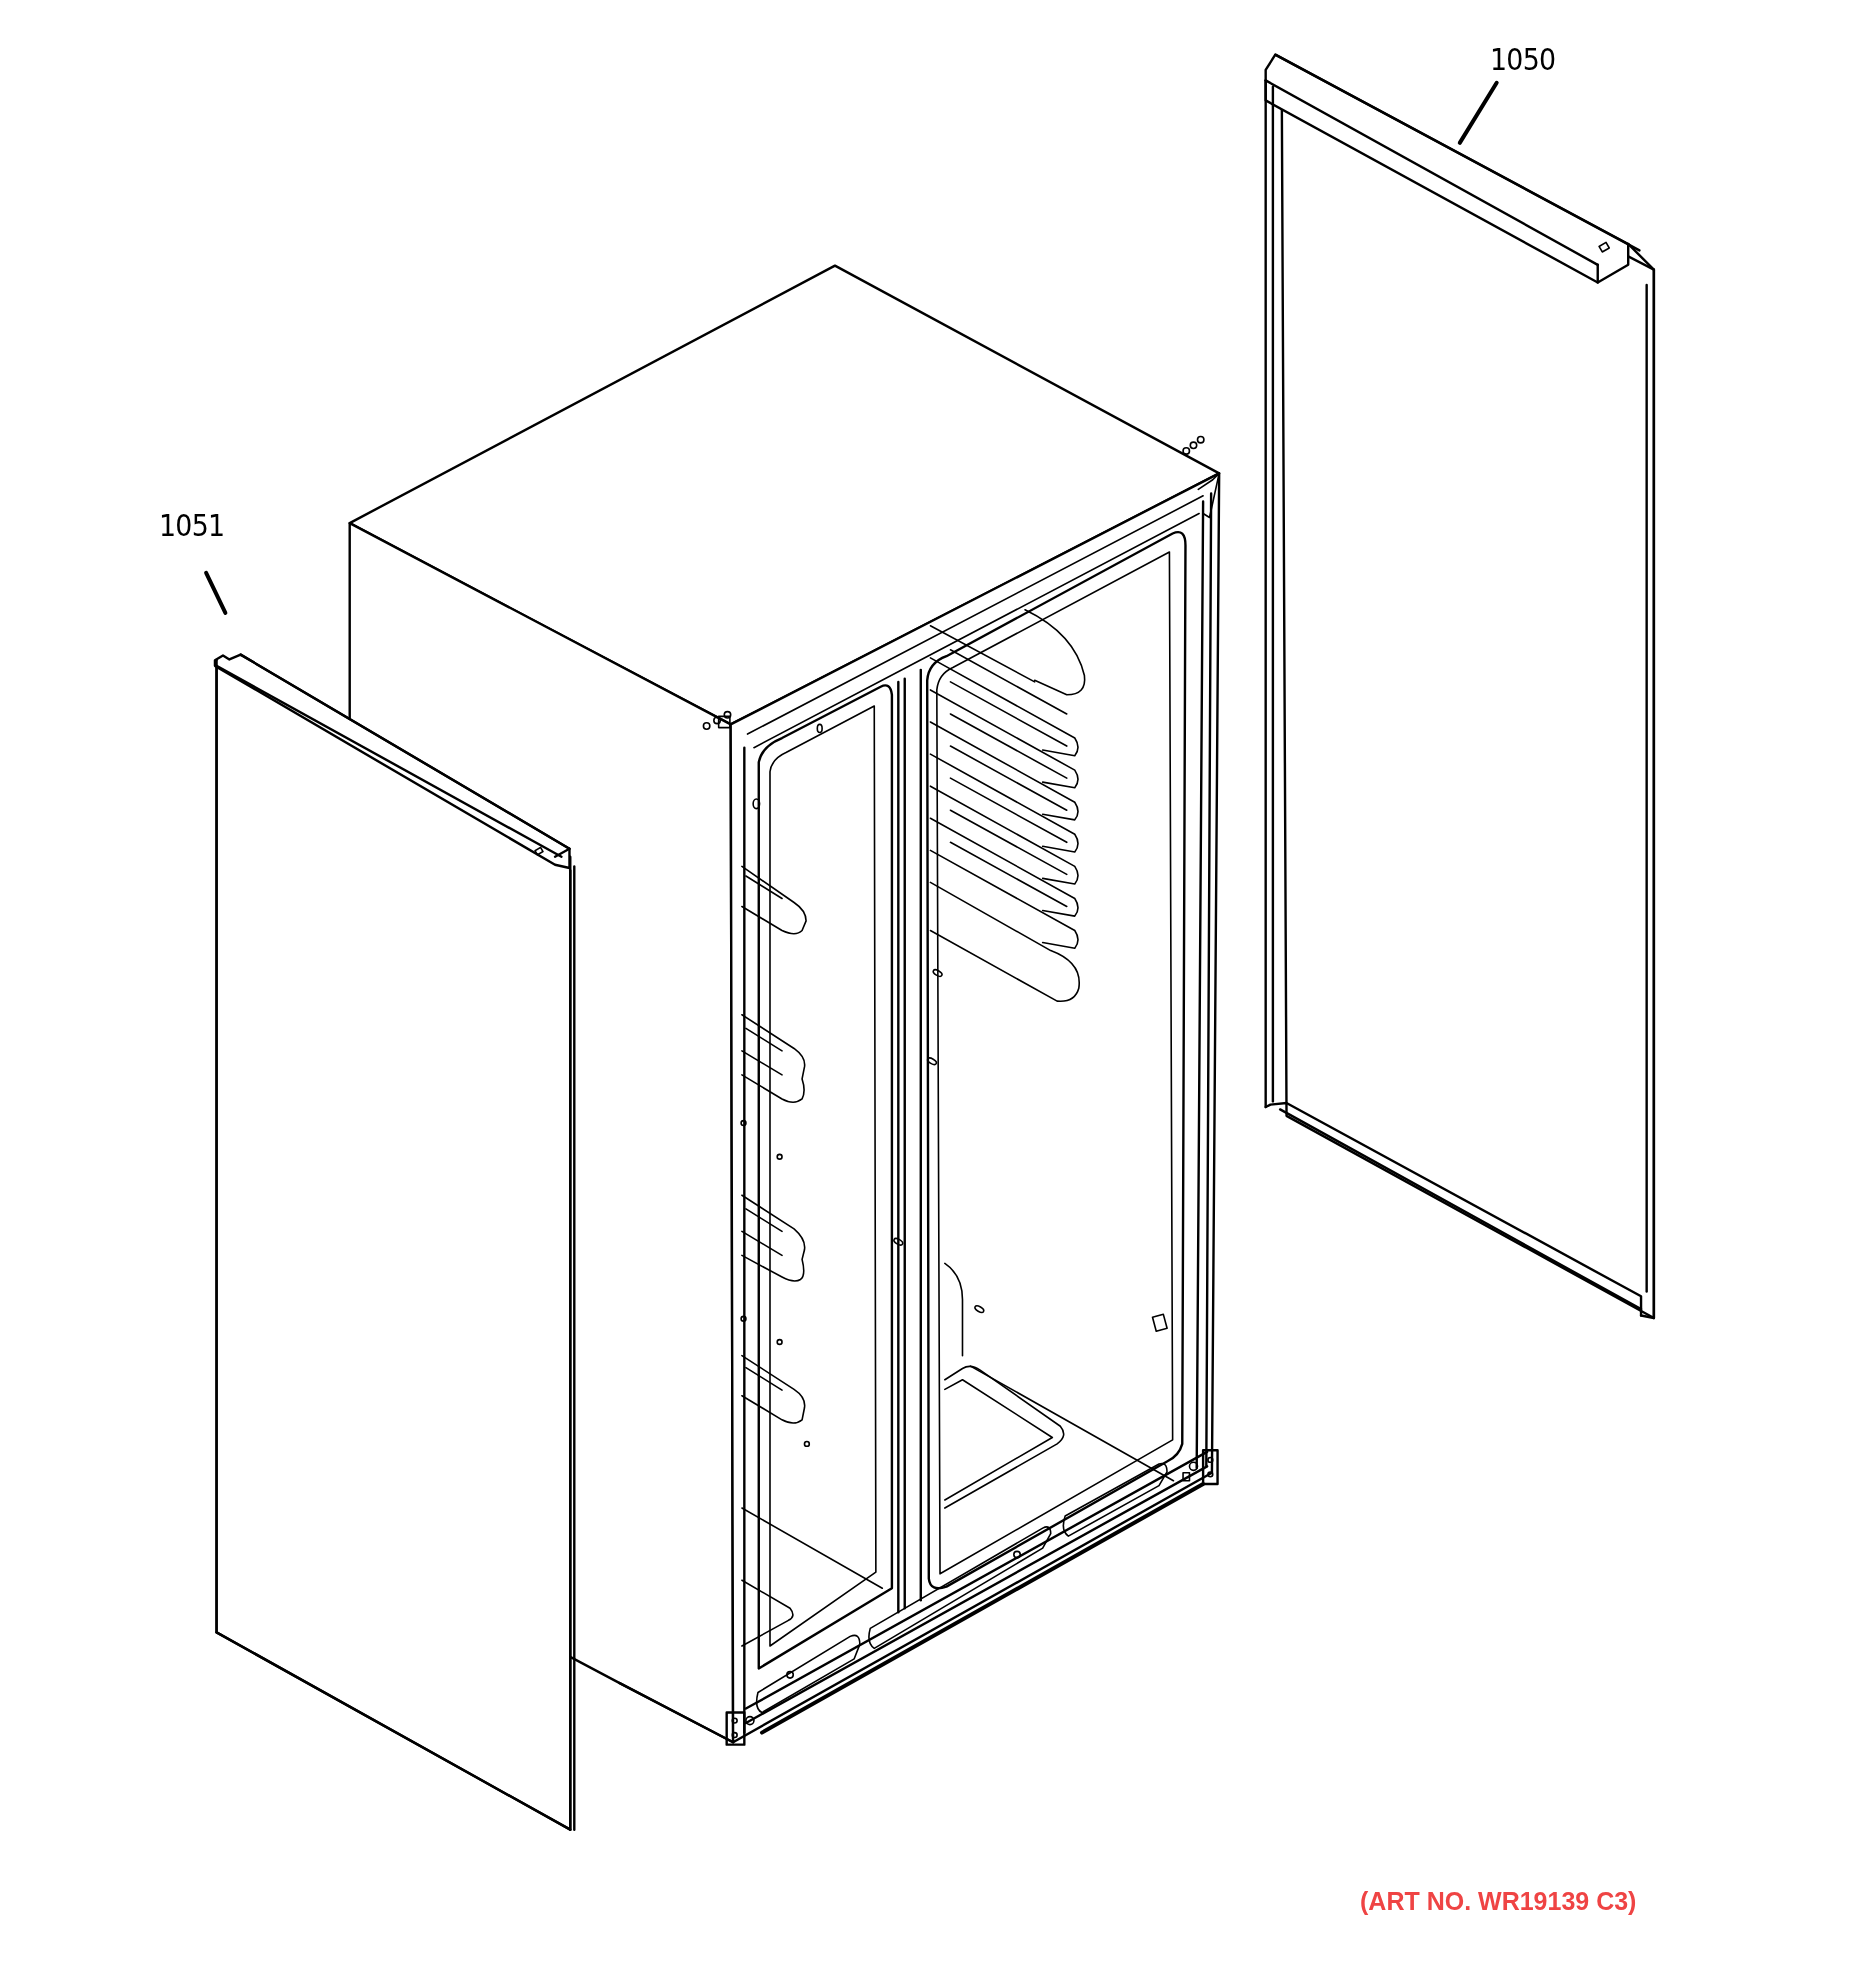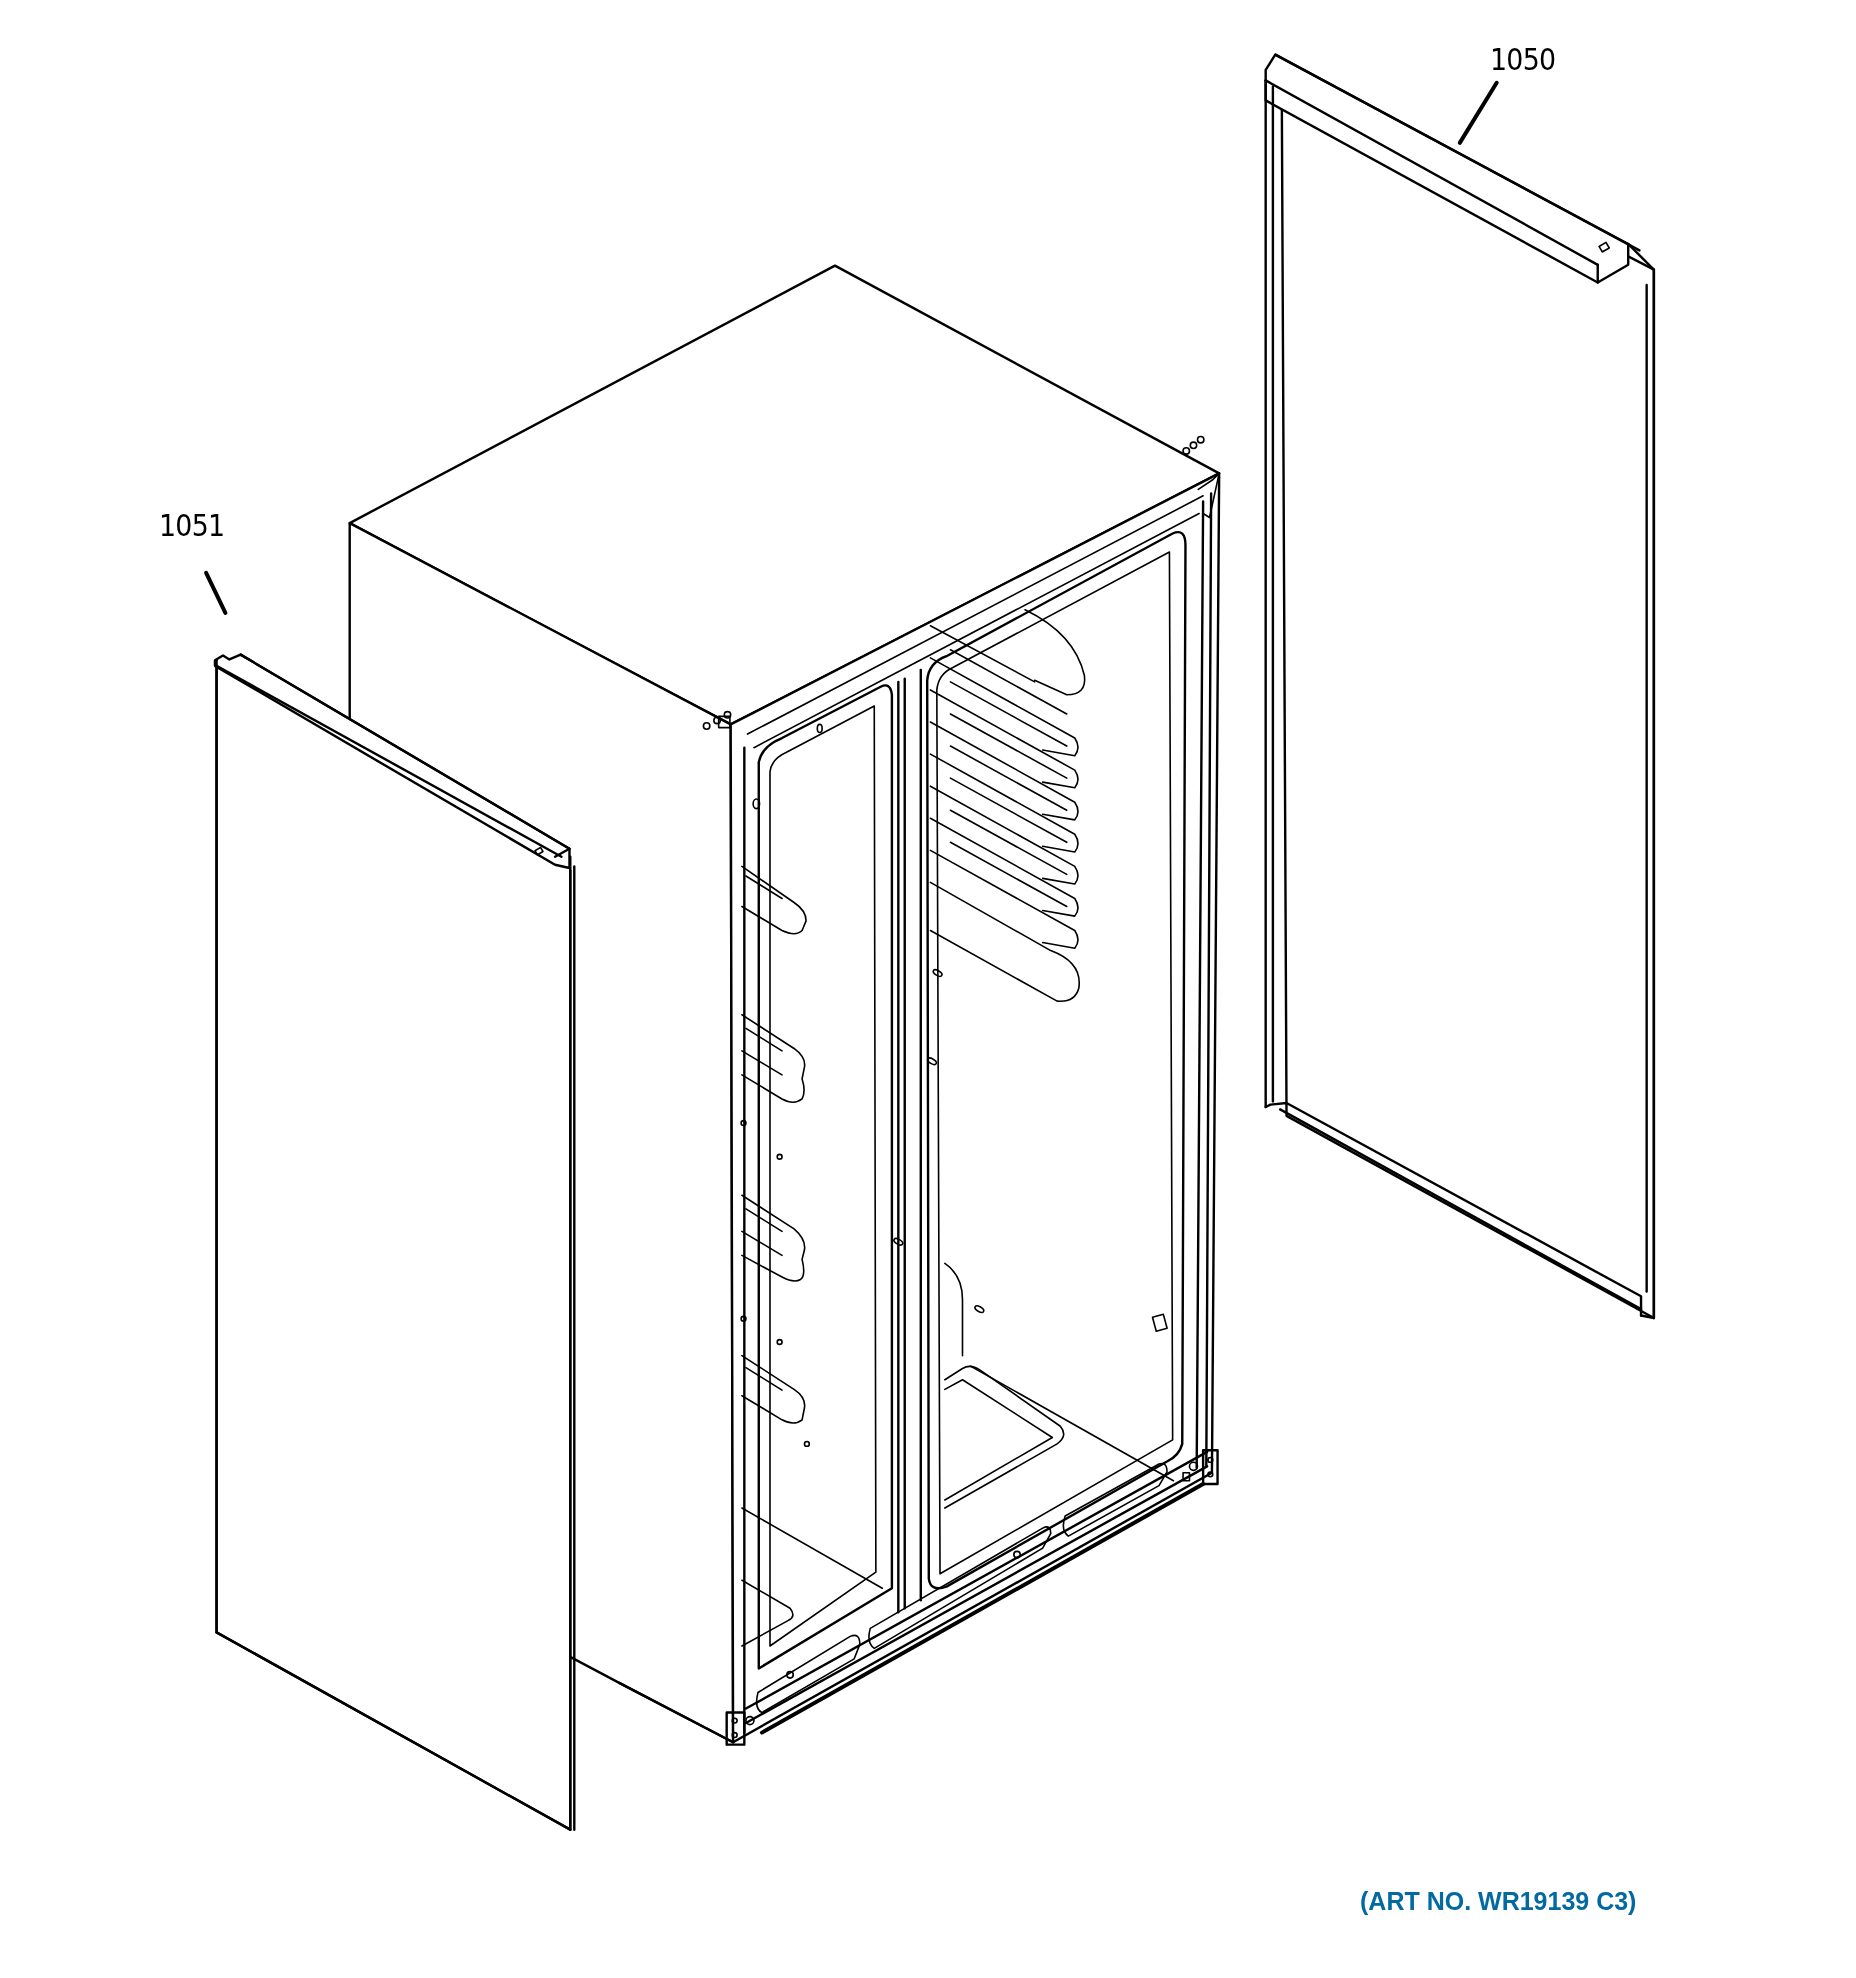--- a/index.html
+++ b/index.html
@@ -3,21 +3,21 @@
 <meta charset="utf-8">
 <style>
   html, body { margin: 0; padding: 0; background: #ffffff; }
   body { width: 1856px; height: 1979px; position: relative; overflow: hidden; font-family: "DejaVu Sans", sans-serif; }
   #diagram { position: absolute; left: 0; top: 0; width: 1856px; height: 1979px; }
   .ln { fill: none; stroke: #000; stroke-width: 3; stroke-linejoin: round; stroke-linecap: round; }
   .ln-thin { fill: none; stroke: #000; stroke-width: 2; stroke-linejoin: round; stroke-linecap: round; }
   .ln-bold { fill: none; stroke: #000; stroke-width: 5; stroke-linecap: round; }
   .fill-w { fill: #ffffff; stroke: #000; stroke-width: 3; stroke-linejoin: round; }
   .callout { position: absolute; font-family: "DejaVu Sans", sans-serif; font-size: 30.5px; color: #000; letter-spacing: -0.8px; transform: scaleX(0.88); transform-origin: left top; }
-  .artno { position: absolute; font-family: "Liberation Sans", sans-serif; font-weight: bold; font-size: 25px; color: #0369a1; white-space: nowrap; }
+  .artno { position: absolute; font-family: "Liberation Sans", sans-serif; font-weight: bold; font-size: 25px; color: #ef4444; white-space: nowrap; }
 </style>
 </head>
 <body>
 
 <svg id="diagram" viewBox="0 0 2314 2467" xmlns="http://www.w3.org/2000/svg">
 
   <g>
 
     <polygon class="fill-w" points="1598,96 2062,336 2062,1643 1604,1391"></polygon>
 

